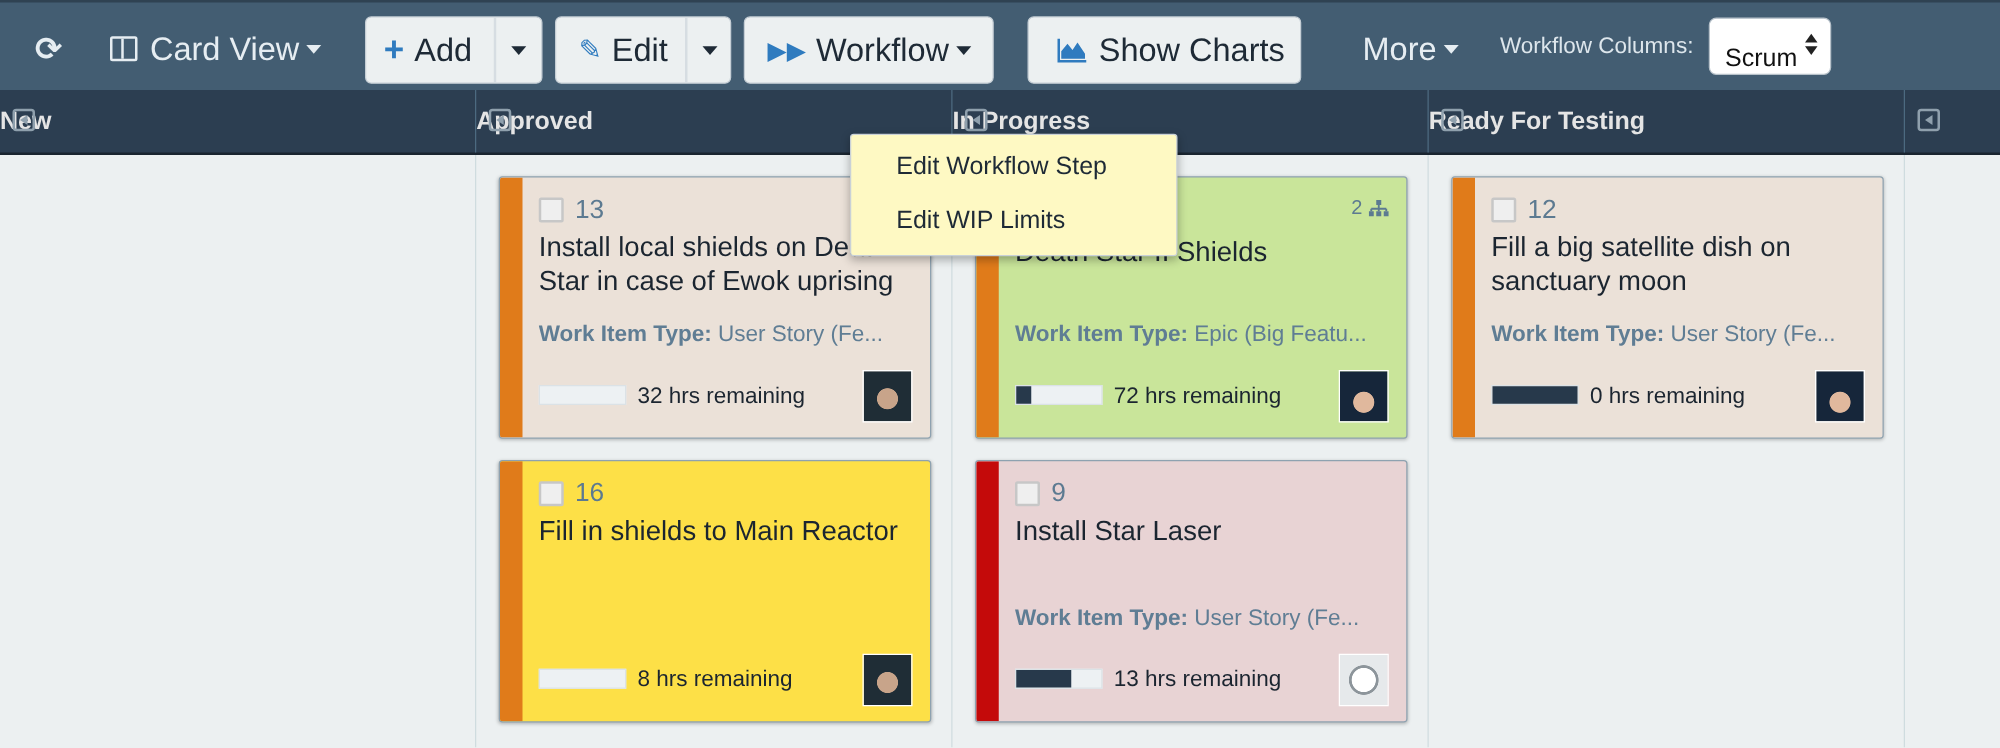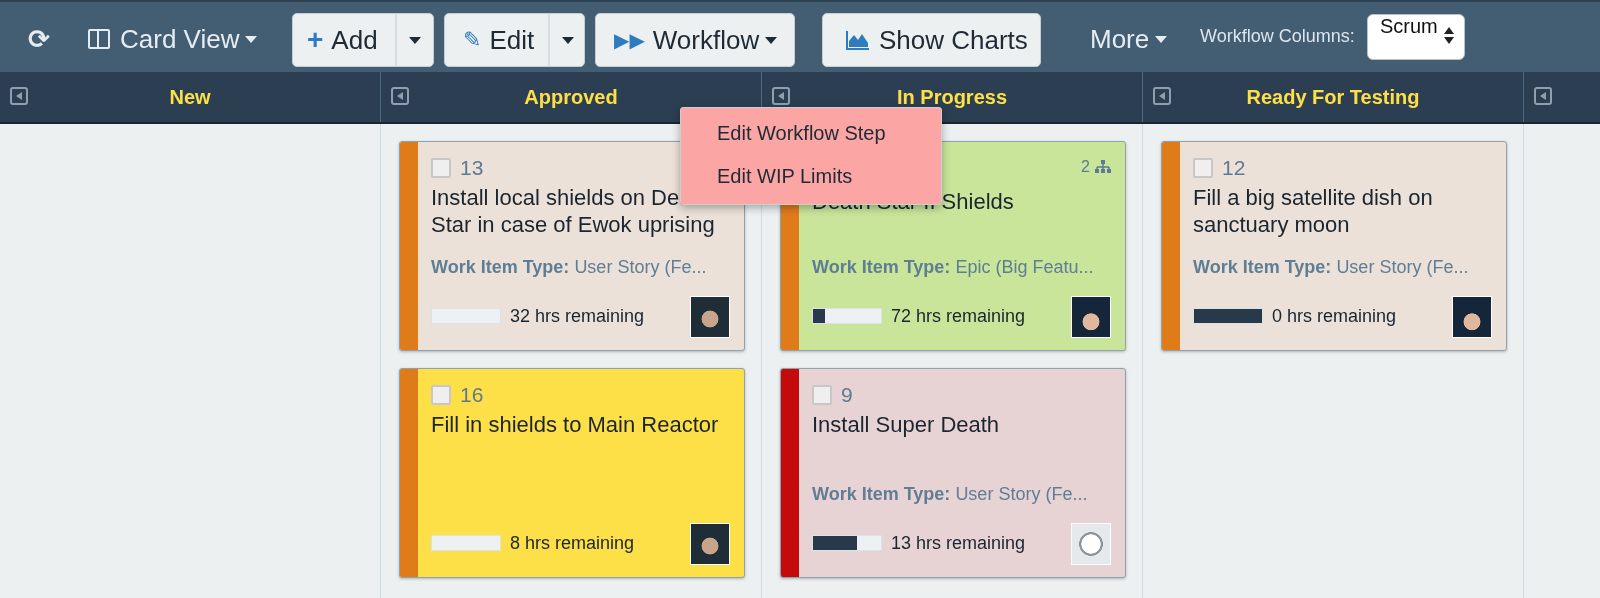--- a/index.html
+++ b/index.html
@@ -16,29 +16,29 @@
   .caret { display: inline-block; width: 0; height: 0; border-left: 6px solid transparent; border-right: 6px solid transparent; border-top: 7px solid currentColor; margin-left: 6px; }
 
   .btn { position: absolute; top: 11px; height: 54px; background: #ecf0f1; border: 1px solid #c5ced5; border-radius: 5px; display: flex; align-items: center; font-size: 26px; color: #1e2a36; }
   .btn .seg { height: 100%; display: flex; align-items: center; padding: 0 14px; }
   .btn .split { border-left: 2px solid #d6dde2; padding: 0 12px; }
   .btn .split .caret { margin-left: 0; color: #1e2a36; }
   .ico-blue { color: #2f7bbf; font-weight: bold; margin-right: 8px; }
 
   .more { left: 1090px; top: 20px; height: 34px; }
   .wfcols-label { position: absolute; left: 1200px; top: 24px; color: #dde6ec; font-size: 18px; }
-  .select { position: absolute; left: 1367px; top: 12px; width: 98px; height: 46px; background: #fff; border: 1px solid #b8c2ca; border-radius: 6px; display: flex; align-items: flex-start; padding-left: 12px; font-size: 20px; color: #111; }
+  .select { position: absolute; left: 1367px; top: 12px; width: 98px; height: 46px; background: #fff; border: 1px solid #b8c2ca; border-radius: 6px; display: flex; align-items: flex-end; padding-left: 12px; font-size: 20px; color: #111; }
   .select .updown { position: absolute; right: 10px; top: 12px; width: 10px; }
   .select .updown i { display: block; width: 0; height: 0; border-left: 5px solid transparent; border-right: 5px solid transparent; }
   .select .updown .u { border-bottom: 7px solid #222; margin-bottom: 3px; }
   .select .updown .d { border-top: 7px solid #222; }
 
   
   .colheads { position: absolute; left: 0; top: 72px; width: 1600px; height: 52px; background: #2c3e51; border-bottom: 2px solid #1a2530; }
-  .colhead { position: absolute; top: 0; height: 50px; border-right: 1px solid #4c6a80; display: flex; align-items: center; justify-content: center; color: #fde047; font-size: 20px; font-weight: bold; }
+  .colhead { position: absolute; top: 0; height: 50px; border-right: 1px solid #4c6a80; display: flex; align-items: center; color: #e5e5e5; font-size: 20px; font-weight: bold; }
   .collapse-icon { position: absolute; left: 10px; top: 15px; width: 18px; height: 18px; border: 2px solid #8fa0ad; border-radius: 3px; }
   .collapse-icon::after { content: ""; position: absolute; left: 4px; top: 3px; border-top: 4px solid transparent; border-bottom: 4px solid transparent; border-right: 6px solid #8fa0ad; }
 
   
   .colbody { position: absolute; top: 124px; height: 474px; border-right: 1px solid #cfdcdf; }
 
   
   .card { position: absolute; width: 346px; height: 210px; border: 1px solid #8ea2b0; border-radius: 3px; box-shadow: 0 1px 3px rgba(0,0,0,0.25); overflow: hidden; }
   .card .stripe { position: absolute; left: 0; top: 0; width: 18px; height: 100%; }
   .card .cb { position: absolute; left: 31px; top: 16px; width: 20px; height: 20px; border: 2px solid #c7c7c7; background: #efefef; border-radius: 2px; }
@@ -50,21 +50,21 @@
   .card .prog .fill { height: 100%; background: #27394b; }
   .card .rem { position: absolute; left: 110px; top: 164px; font-size: 18px; color: #1b2530; }
   .card .avatar { position: absolute; right: 14px; top: 154px; width: 40px; height: 42px; border: 1px solid #fff; }
   .card .children { position: absolute; right: 14px; top: 16px; font-size: 16px; color: #5c7a91; display: flex; align-items: center; gap: 5px; }
 
   .av-dark { background: radial-gradient(circle at 50% 55%, #c8a48a 0 28%, #1f2d36 30% 100%); }
   .av-navy { background: radial-gradient(circle at 50% 62%, #e0b89d 0 26%, #16263a 28% 100%); }
   .av-trooper { background: radial-gradient(circle at 50% 50%, #ffffff 0 34%, #8d959b 36% 42%, #e6e9eb 44% 100%); }
 
   
-  .menu { position: absolute; left: 680px; top: 107px; width: 262px; height: 98px; background: #fca5a5; border: 1px solid #c9d1d7; border-radius: 3px; box-shadow: 0 3px 8px rgba(0,0,0,0.3); z-index: 10; }
+  .menu { position: absolute; left: 680px; top: 107px; width: 262px; height: 98px; background: #fef9c3; border: 1px solid #c9d1d7; border-radius: 3px; box-shadow: 0 3px 8px rgba(0,0,0,0.3); z-index: 10; }
   .menu .mi { position: absolute; left: 36px; font-size: 20px; color: #1e2a36; }
 </style>
 </head>
 <body>
 
 <div class="toolbar">
   <div class="tb-item refresh">
     <span>⟳</span>
   </div>
 
@@ -206,21 +206,21 @@
       <div class="fill" style="width:0%;"></div>
     </div>
   <span class="rem">8 hrs remaining</span>
   <div class="avatar av-dark"></div>
 </div>
 
 <div class="card" style="left:780px;top:368px;background:#e8d3d4;">
   <div class="stripe" style="background:#c40a0a;"></div>
   <span class="cb"></span>
   <span class="cid">9</span>
-  <div class="title">Install Super Death</div>
+  <div class="title">Install Star Laser</div>
   <div class="wit"><b>Work Item Type:</b> <span>User Story (Fe...</span></div>
   <div class="prog">
       <div class="fill" style="width:65%;"></div>
     </div>
   <span class="rem">13 hrs remaining</span>
   <div class="avatar av-trooper"></div>
 </div>
 
 <div class="menu">
   <div class="mi" style="top:14px;">Edit Workflow Step</div>

